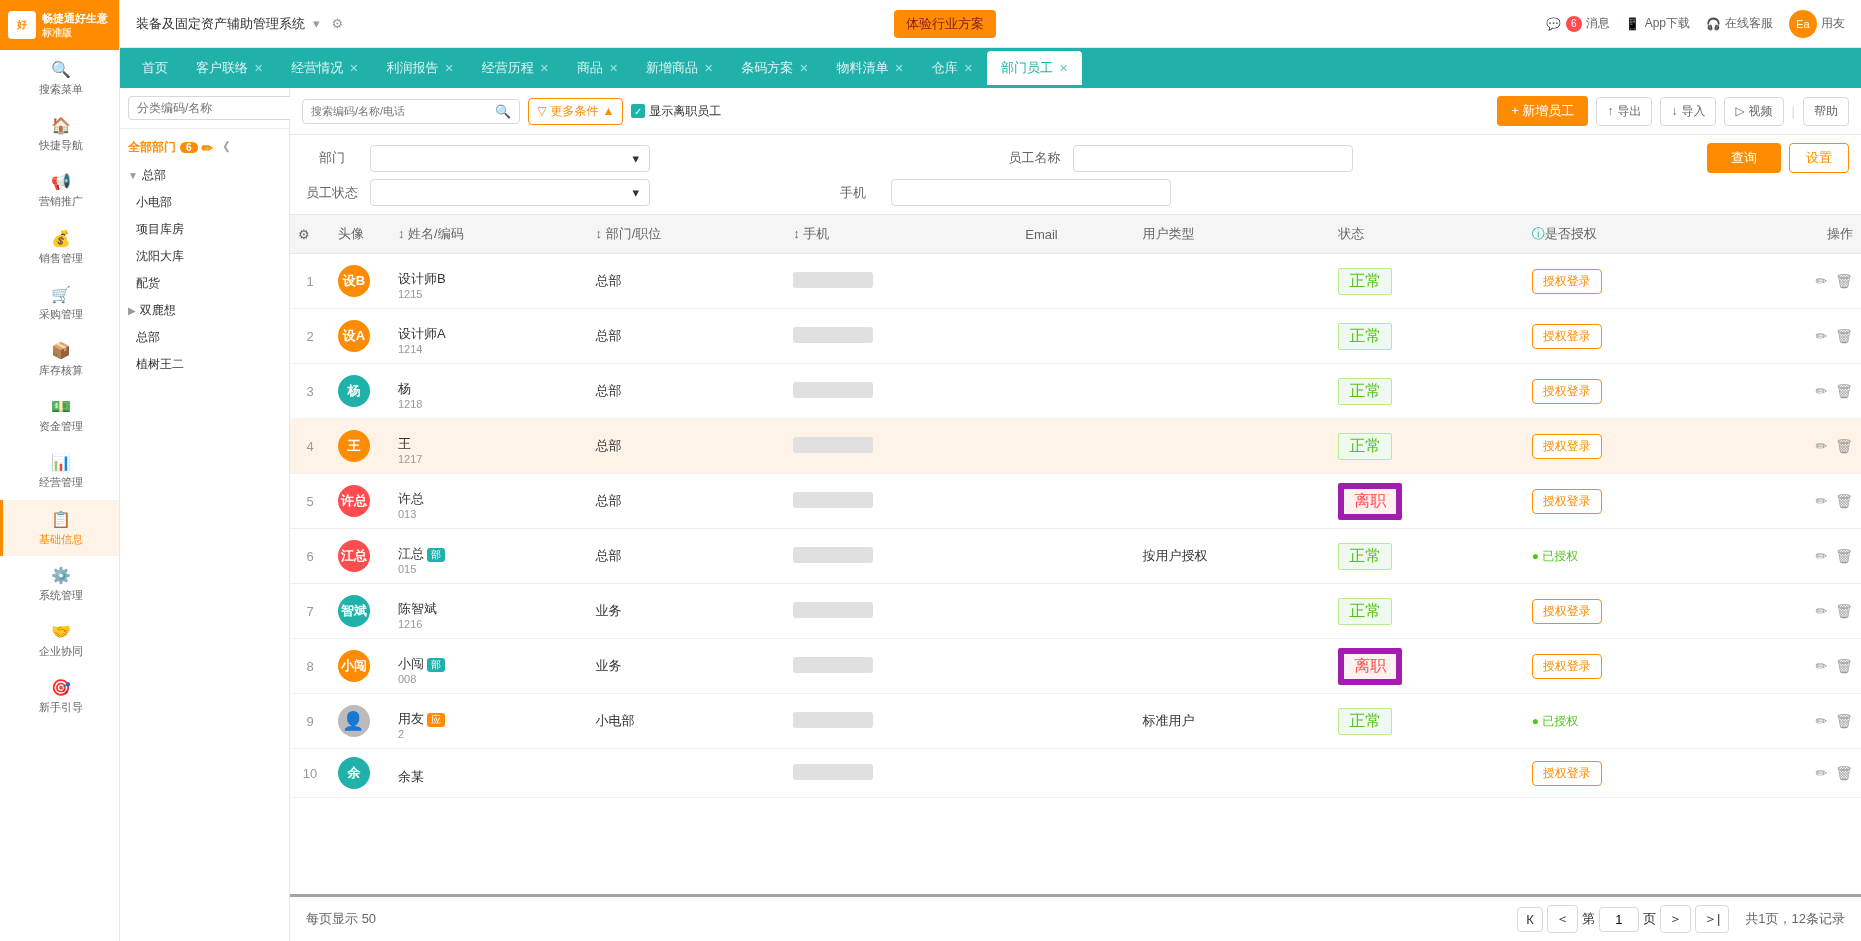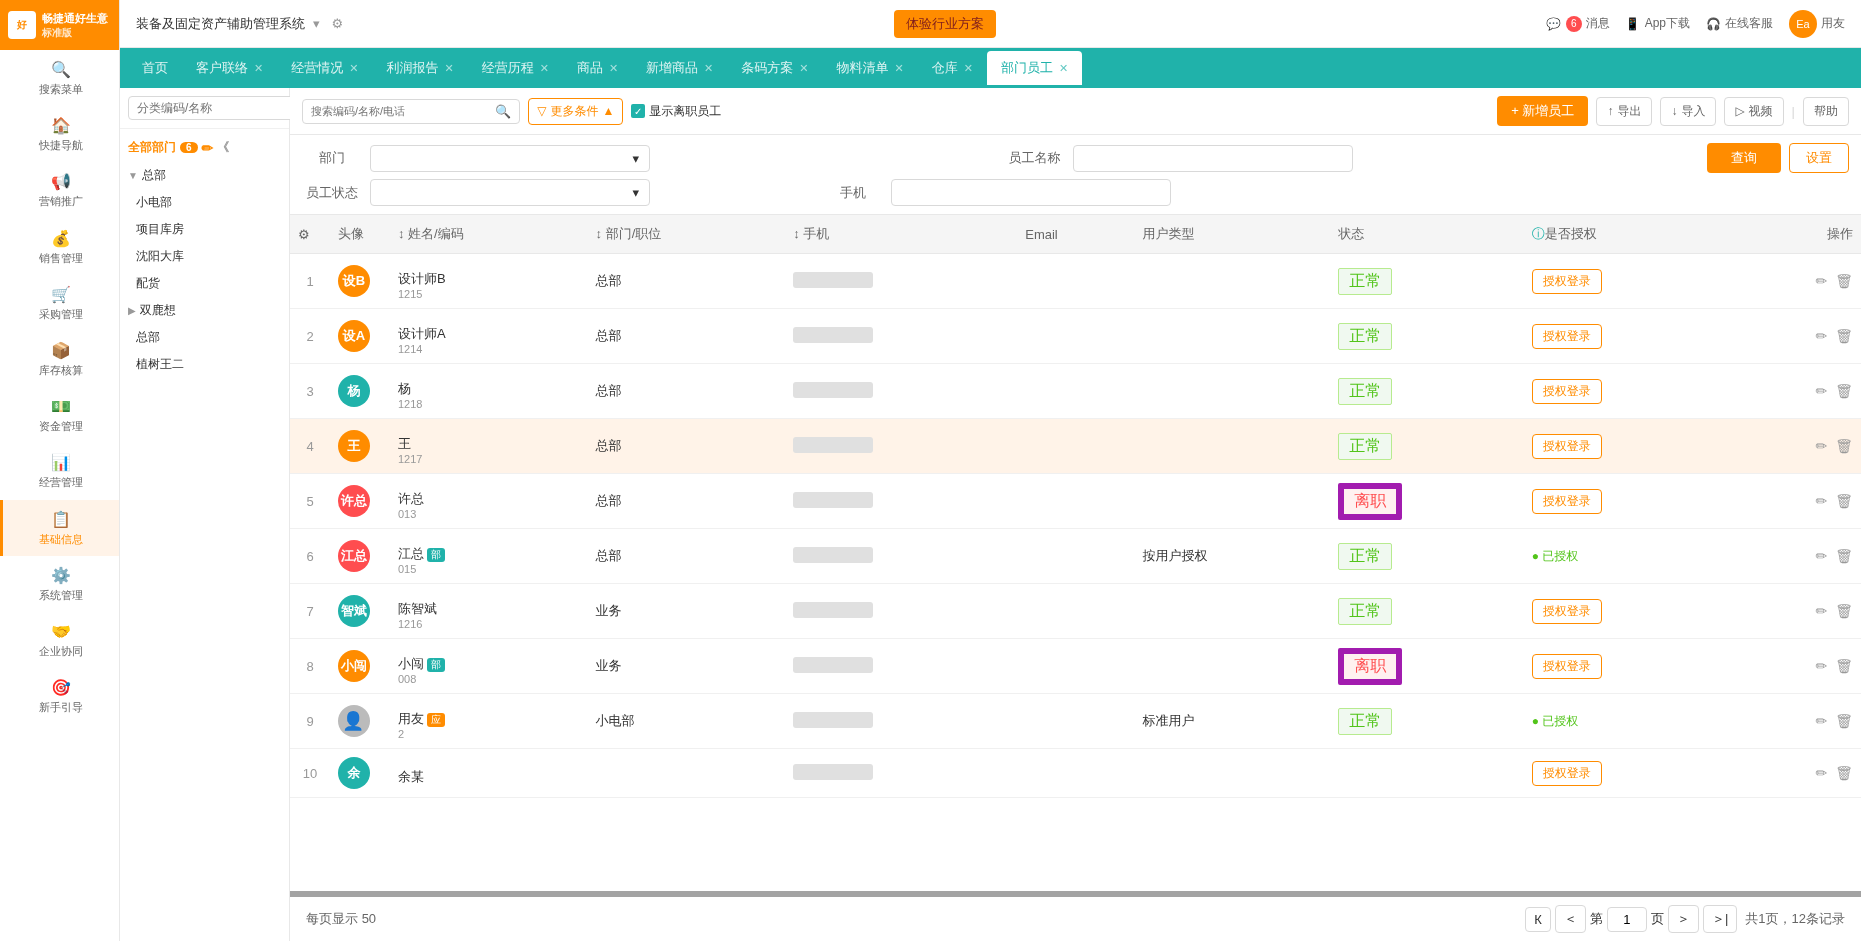--- a/index.html
+++ b/index.html
@@ -89,21 +89,21 @@
     .status-resigned { background: #fff1f0; color: #ff4d4f; border: 6px solid #a21caf; }
     .btn-auth { border: 1px solid #ff8c00; color: #ff8c00; background: #fff; border-radius: 4px; padding: 3px 10px; cursor: pointer; font-size: 12px; white-space: nowrap; }
     .auth-granted { color: #52c41a; font-size: 12px; display: flex; align-items: center; gap: 2px; }
     .phone-blur { background: #e0e0e0; border-radius: 3px; height: 16px; width: 80px; display: inline-block; }
     .row-ops { display: flex; gap: 8px; align-items: center; }
     .op-icon { color: #999; cursor: pointer; font-size: 14px; }
     .dept-tag { display: inline-flex; align-items: center; background: #20b2aa; color: #fff; border-radius: 3px; font-size: 10px; padding: 0 4px; margin-left: 3px; }
     .auth-tag { display: inline-flex; align-items: center; background: #ff8c00; color: #fff; border-radius: 3px; font-size: 10px; padding: 0 4px; margin-left: 3px; }
 
     
-    .pagination { background: #fff; border-top: 6px solid #a3a3a3; padding: 8px 16px; display: flex; align-items: center; flex-shrink: 0; font-size: 13px; }
+    .pagination { background: #fff; border-top: 3px solid #a3a3a3; padding: 8px 16px; display: flex; align-items: center; gap: 8px; flex-shrink: 0; font-size: 13px; }
     .pagination-left { color: #666; }
     .pagination-mid { margin-left: auto; display: flex; align-items: center; gap: 4px; }
     .page-btn { border: 1px solid #d9d9d9; background: #fff; border-radius: 4px; padding: 4px 8px; cursor: pointer; font-size: 13px; color: #333; }
     .page-input { border: 1px solid #d9d9d9; border-radius: 4px; padding: 4px 6px; width: 40px; text-align: center; font-size: 13px; outline: none; }
     .pagination-right { color: #666; margin-left: 8px; }
 
     
     ::-webkit-scrollbar { width: 4px; height: 4px; }
     ::-webkit-scrollbar-track { background: #f5f5f5; }
     ::-webkit-scrollbar-thumb { background: #d9d9d9; border-radius: 2px; }

